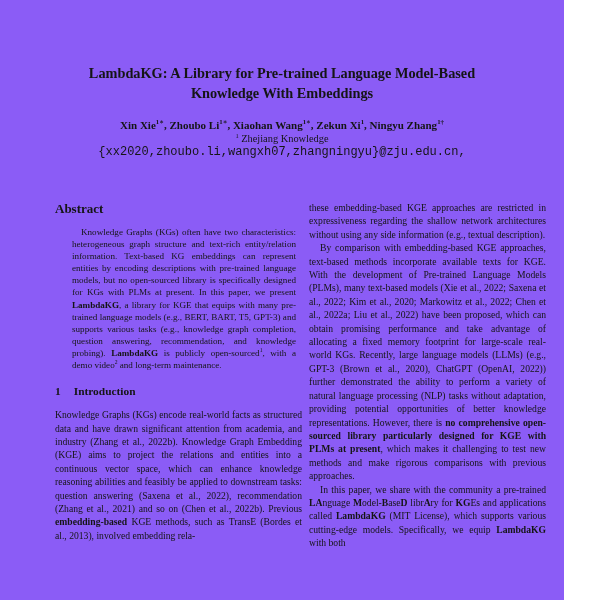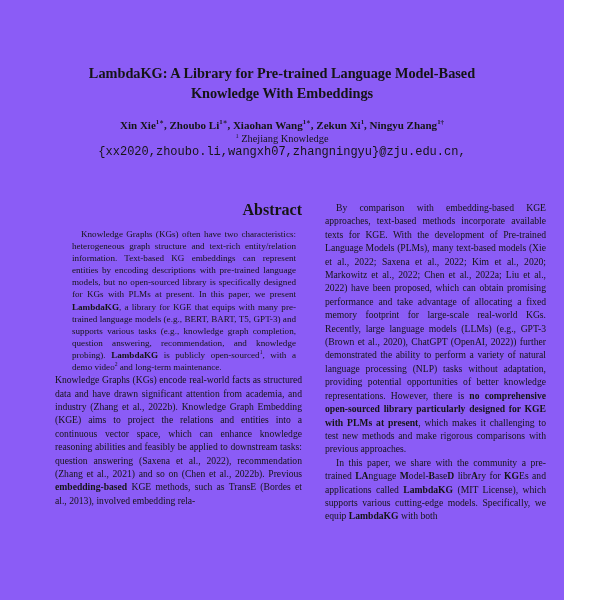--- a/index.html
+++ b/index.html
@@ -42,23 +42,23 @@
     font-size: 12px;
     line-height: 12px;
   }
   .email-line { top: 146px; }
   .url-line   { top: 158px; }
   sup { font-size: 62%; line-height: 0; vertical-align: super; }
   .col { position: absolute; top: 201px; }
   .col-left  { left: 55px;  width: 247px; }
   .col-right { left: 309px; width: 237px; }
   .abstract-heading {
-    text-align: right;
+    text-align: left;
     font-weight: 700;
-    font-size: 16px;
+    font-size: 13px;
     margin: 0 0 9px 0;
   }
   .abstract-body {
     margin: 0 6px 0 17px;
     font-size: 9.1px;
     line-height: 12.1px;
     text-align: justify;
     text-indent: 9px;
   }
   .section-heading {
@@ -67,21 +67,21 @@
     font-size: 11.4px;
     line-height: 14px;
   }
   .section-heading .sec-title { padding-left: 13px; }
   .body-par {
     margin: 0;
     font-size: 9.65px;
     line-height: 13.4px;
     text-align: justify;
   }
-  .indent { text-indent: 11px; margin-left: 16px; }
+  .indent { text-indent: 11px; }
 </style>
 </head>
 <body>
 
 <div class="sheet">
 
   <div class="paper-title">
     <div>LambdaKG: A Library for Pre-trained Language Model-Based</div>
     <div>Knowledge With Embeddings</div>
   </div>
@@ -89,21 +89,25 @@
   <div class="authors-line"><span style="font-weight: 700;">Xin Xie</span><sup style="font-weight: 700;">1∗</sup><span style="font-weight: 700;">, </span><span style="font-weight: 700;">Zhoubo Li</span><sup style="font-weight: 700;">1∗</sup><span style="font-weight: 700;">, </span><span style="font-weight: 700;">Xiaohan Wang</span><sup style="font-weight: 700;">1∗</sup><span style="font-weight: 700;">, </span><span style="font-weight: 700;">Zekun Xi</span><sup style="font-weight: 700;">1</sup><span style="font-weight: 700;">, </span><span style="font-weight: 700;">Ningyu Zhang</span><sup style="font-weight: 700;">1†</sup></div>
 
   <div class="affiliation-line"><sup>1</sup><span> Zhejiang Knowledge</span></div>
 
   <div class="email-line">{xx2020,zhoubo.li,wangxh07,zhangningyu}@zju.edu.cn,</div>
 
 
   <div class="col col-left">
     <div class="abstract-heading">Abstract</div>
     <p class="abstract-body"><span>Knowledge Graphs (KGs) often have two characteristics: heterogeneous graph structure and text-rich entity/relation information. Text-based KG embeddings can represent entities by encoding descriptions with pre-trained language models, but no open-sourced library is specifically designed for KGs with PLMs at present. In this paper, we present </span><span style="font-weight: 700;">LambdaKG</span><span>, a library for KGE that equips with many pre-trained language models (e.g., BERT, BART, T5, GPT-3) and supports various tasks (e.g., knowledge graph completion, question answering, recommendation, and knowledge probing). </span><span style="font-weight: 700;">LambdaKG</span><span> is publicly open-sourced</span><sup>1</sup><span>, with a demo video</span><sup>2</sup><span> and long-term maintenance.</span></p>
+    <div class="section-heading">
+      <span class="sec-num">1</span><span class="sec-title">Introduction</span>
+    </div>
     <p class="body-par"><span>Knowledge Graphs (KGs) encode real-world facts as structured data and have drawn significant attention from academia, and industry (Zhang et al., 2022b). Knowledge Graph Embedding (KGE) aims to project the relations and entities into a continuous vector space, which can enhance knowledge reasoning abilities and feasibly be applied to downstream tasks: question answering (Saxena et al., 2022), recommendation (Zhang et al., 2021) and so on (Chen et al., 2022b). Previous </span><span style="font-weight: 700;">embedding-based</span><span> KGE methods, such as TransE (Bordes et al., 2013), involved embedding rela-</span></p>
   </div>
 
   <div class="col col-right">
+    <p class="body-par"><span>these embedding-based KGE approaches are restricted in expressiveness regarding the shallow network architectures without using any side information (e.g., textual description).</span></p>
     <p class="body-par indent"><span>By comparison with embedding-based KGE approaches, text-based methods incorporate available texts for KGE. With the development of Pre-trained Language Models (PLMs), many text-based models (Xie et al., 2022; Saxena et al., 2022; Kim et al., 2020; Markowitz et al., 2022; Chen et al., 2022a; Liu et al., 2022) have been proposed, which can obtain promising performance and take advantage of allocating a fixed memory footprint for large-scale real-world KGs. Recently, large language models (LLMs) (e.g., GPT-3 (Brown et al., 2020), ChatGPT (OpenAI, 2022)) further demonstrated the ability to perform a variety of natural language processing (NLP) tasks without adaptation, providing potential opportunities of better knowledge representations. However, there is </span><span style="font-weight: 700;">no comprehensive open-sourced library particularly designed for KGE with PLMs at present</span><span>, which makes it challenging to test new methods and make rigorous comparisons with previous approaches.</span></p>
     <p class="body-par indent"><span>In this paper, we share with the community a pre-trained </span><span style="font-weight: 700;">LA</span><span>nguage </span><span style="font-weight: 700;">M</span><span>odel-</span><span style="font-weight: 700;">B</span><span>ase</span><span style="font-weight: 700;">D</span><span> libr</span><span style="font-weight: 700;">A</span><span>ry for </span><span style="font-weight: 700;">KG</span><span>Es and applications called </span><span style="font-weight: 700;">LambdaKG</span><span> (MIT License), which supports various cutting-edge models. Specifically, we equip </span><span style="font-weight: 700;">LambdaKG</span><span> with both</span></p>
   </div>
 
 </div>
 
 </body></html>

